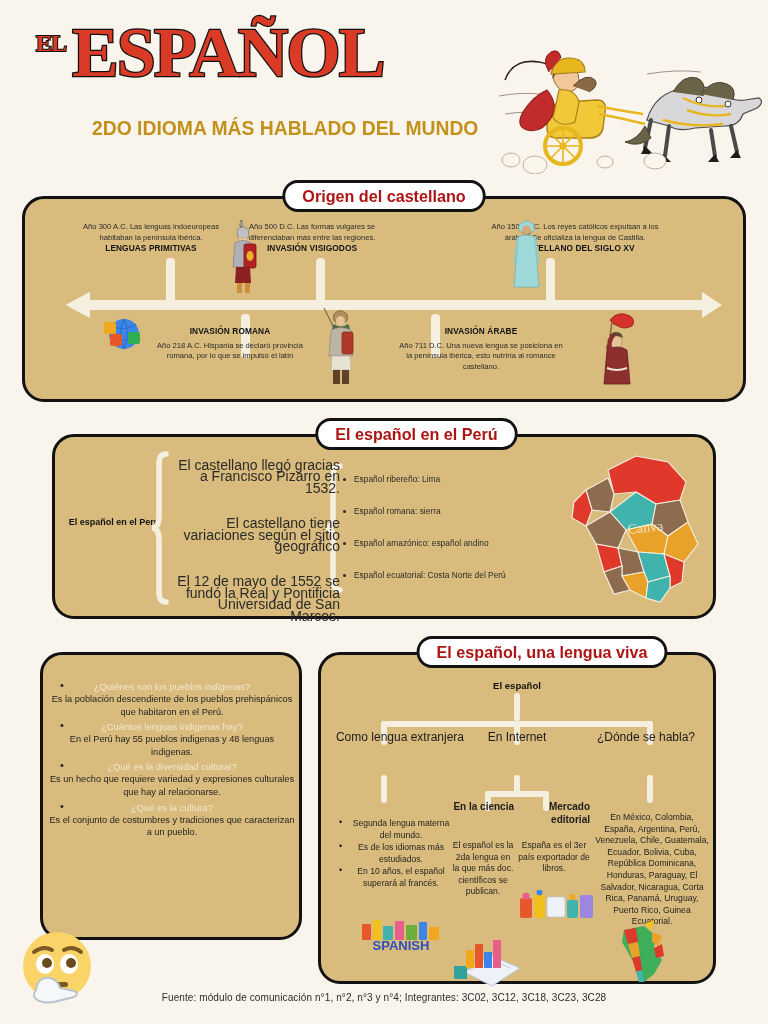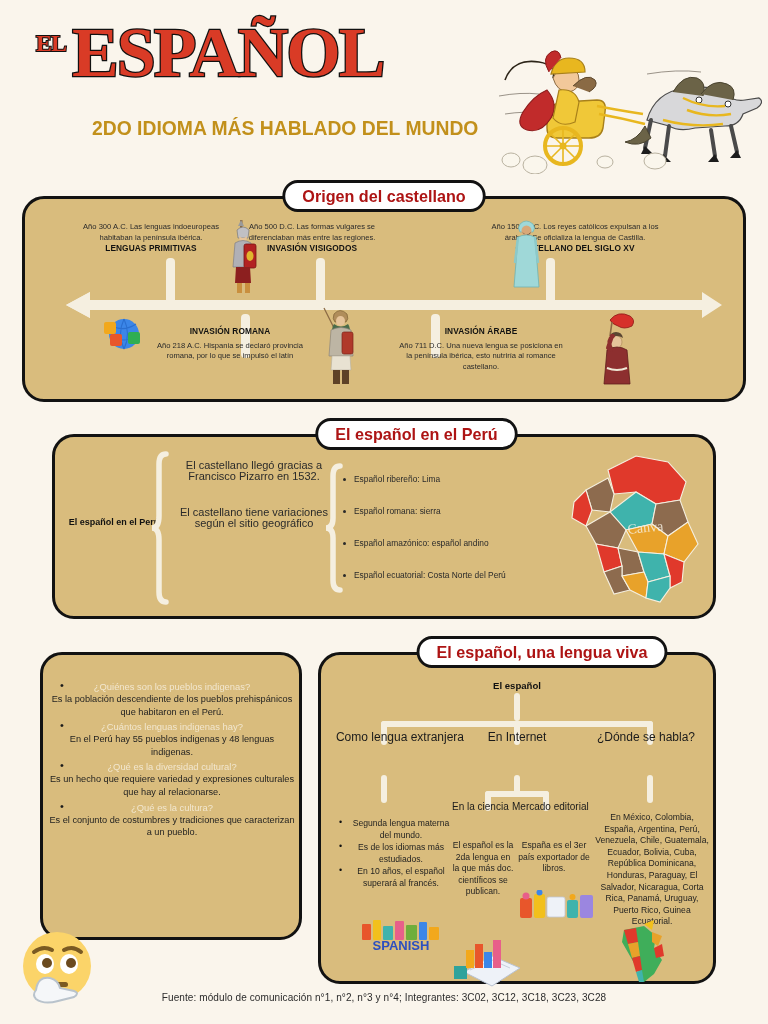--- a/index.html
+++ b/index.html
@@ -97,21 +97,21 @@
   
   #card-peru { left:52px; top:434px; width:664px; height:185px; }
   #badge-peru { left:310px; top:418px; }
   .peru-left-label {
     position:absolute; left:66px; top:516px; width:96px; text-align:center;
     font-family:"Liberation Sans Narrow","Liberation Sans", sans-serif;
     font-weight:bold; font-size:9px; line-height:12px; color:#111;
   }
   .brace { position:absolute; }
   .peru-texts { position:absolute; left:168px; top:460px; width:172px; }
-  .peru-texts p { text-align:center; font-size:11px; line-height:11.4px; color:#2a2a2a; }
+  .peru-texts p { text-align:right; font-size:14px; line-height:11.4px; color:#2a2a2a; }
   .peru-texts p + p { margin-top:24px; }
   .peru-bullets { position:absolute; left:342px; top:474px; width:222px; }
   .peru-bullets li {
     list-style:none; position:relative; padding-left:12px;
     font-size:8.4px; line-height:11px; color:#2a2a2a; margin-bottom:21px;
   }
   .peru-bullets li:before {
     content:""; position:absolute; left:1px; top:4px; width:3px; height:3px;
     background:#2a2a2a; border-radius:50%;
   }
@@ -132,21 +132,21 @@
 
   
   #card-viva { left:318px; top:652px; width:398px; height:332px; }
   #badge-viva { left:410px; top:636px; }
   .tree-root {
     position:absolute; left:0; top:8px; width:398px; text-align:center;
     font-family:"Liberation Sans Narrow","Liberation Sans", sans-serif;
     font-weight:bold; font-size:9.6px; color:#111;
   }
   .tnode { position:absolute; text-align:center; font-size:12px; line-height:14px; color:#1b1b1b; }
-  .tsub  { position:absolute; text-align:left; font-size:10px; line-height:13px; color:#1b1b1b; }
+  .tsub  { position:absolute; text-align:right; font-size:10px; line-height:13px; color:#1b1b1b;font-weight:bold; }
   .tleaf { position:absolute; text-align:center; font-size:8.6px; line-height:11.6px; color:#1f1f1f; }
   .tleaf ul { list-style:none; }
   .tleaf li { position:relative; margin-bottom:1px; }
   .tleaf li:before { content:"\2022"; position:absolute; left:-9px; top:-1px; color:#111; font-size:9px; }
 
   
   .emoji { position:absolute; left:14px; top:926px; width:86px; height:86px; }
   .footer {
     position:absolute; left:0; top:992px; width:768px; text-align:center;
     font-size:10px; color:#2b2b2b; letter-spacing:.1px;
@@ -306,20 +306,21 @@
 <svg class="brace" style="left:152px;top:450px;width:18px;height:156px;" viewBox="0 0 18 156">
   <path d="M14 4 q-7 0 -7 10 v52 q0 12 -7 12 q7 0 7 12 v52 q0 10 7 10" fill="none" stroke="#f5efe0" stroke-width="5.5" stroke-linecap="round"></path>
 </svg>
 <svg class="brace" style="left:326px;top:462px;width:18px;height:132px;" viewBox="0 0 18 132">
   <path d="M14 4 q-7 0 -7 10 v42 q0 10 -7 10 q7 0 7 10 v42 q0 10 7 10" fill="none" stroke="#f5efe0" stroke-width="5.5" stroke-linecap="round"></path>
 </svg>
 
 <div class="peru-texts">
   <p>El castellano llegó gracias a Francisco Pizarro en 1532.</p>
   <p>El castellano tiene variaciones según el sitio geográfico</p>
+  <p>El 12 de mayo de 1552 se fundó la Real y Pontificia Universidad de San Marcos.</p>
 </div>
 
 <ul class="peru-bullets">
   <li>Español ribereño: Lima</li>
   <li>Español romana: sierra</li>
   <li>Español amazónico: español andino</li>
   <li>Español ecuatorial: Costa Norte del Perú</li>
 </ul>
 
 <svg class="peru-map" viewBox="0 0 160 160">

